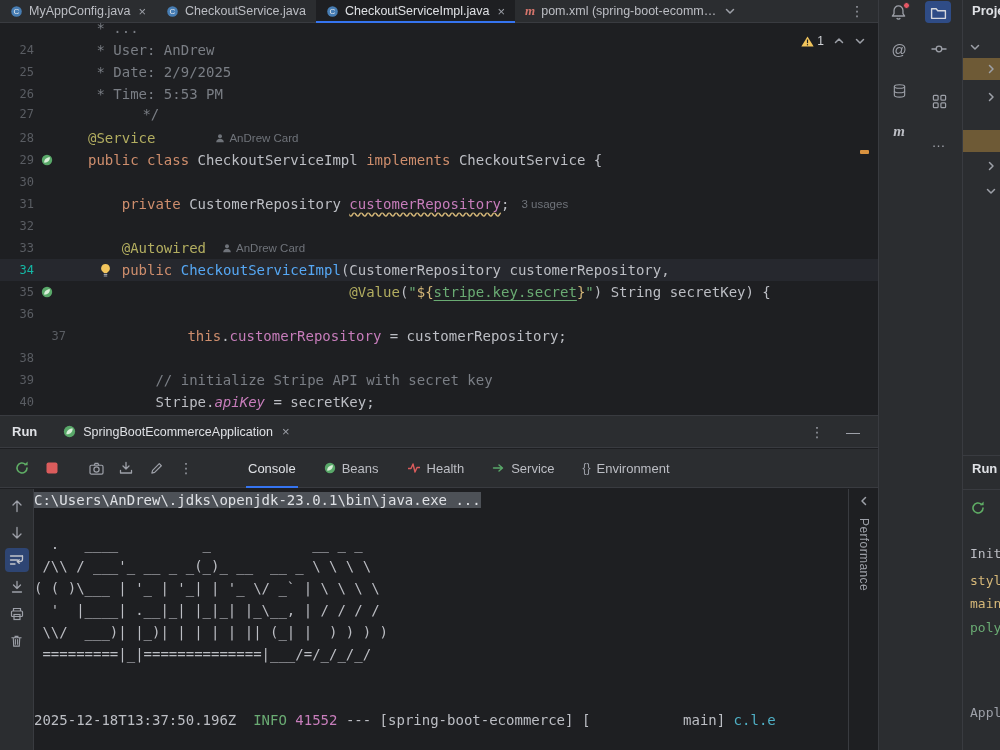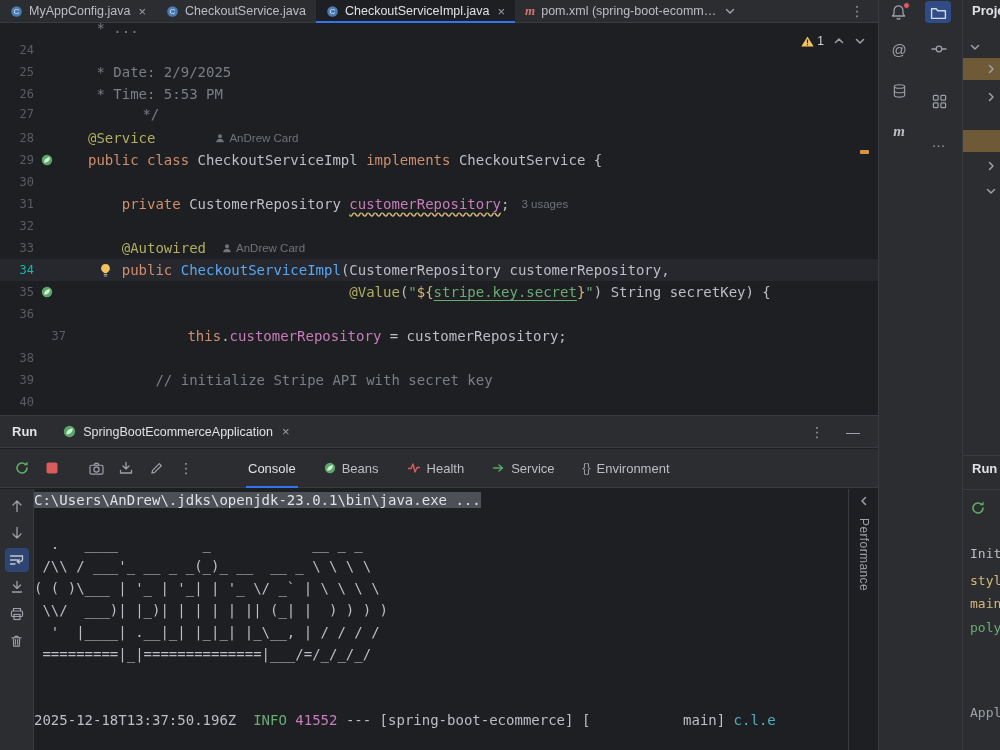--- a/index.html
+++ b/index.html
@@ -158,20 +158,21 @@
     <div class="editor">
       <div id="edlines">
           <div class="erow" style="top: -6px;">
             <span class="lnum"></span>
             <span class="gico"></span>
             <span class="ecode"><span class="c-cmt"> * ...</span></span>
           </div>
           <div class="erow" style="top: 16px;">
             <span class="lnum">24</span>
             <span class="gico"></span>
+            <span class="ecode"><span class="c-cmt"> * User: AnDrew</span></span>
           </div>
           <div class="erow" style="top: 38px;">
             <span class="lnum">25</span>
             <span class="gico"></span>
             <span class="ecode"><span class="c-cmt"> * Date: 2/9/2025</span></span>
           </div>
           <div class="erow" style="top: 60px;">
             <span class="lnum">26</span>
             <span class="gico"></span>
             <span class="ecode"><span class="c-cmt"> * Time: 5:53 PM</span></span>
@@ -260,20 +261,21 @@
             <span class="ecode"></span>
           </div>
           <div class="erow" style="top: 346px;">
             <span class="lnum">39</span>
             <span class="gico"></span>
             <span class="ecode"><span class="c-cmt">        // initialize Stripe API with secret key</span></span>
           </div>
           <div class="erow" style="top: 368px;">
             <span class="lnum">40</span>
             <span class="gico"></span>
+            <span class="ecode"><span class="c-def">        Stripe.</span><span class="c-static">apiKey</span><span class="c-def"> = secretKey;</span></span>
           </div>
         </div>
 
       <div class="inspection">
         <span class="wgrp">
           <svg width="13" height="11" viewBox="0 0 14 12">
               <path d="M7 .5L13.7 11.5H.3z" fill="#f2c55c"></path>
               <rect x="6.35" y="3.8" width="1.3" height="4" fill="#1e1f22"></rect>
               <rect x="6.35" y="8.9" width="1.3" height="1.3" fill="#1e1f22"></rect>
             </svg>
@@ -407,22 +409,22 @@
             </svg>
         </span>
       </div>
       <div class="contxt">
         <div id="conlines">
             <div class="cline"><span class="k-sel">C:\Users\AnDrew\.jdks\openjdk-23.0.1\bin\java.exe ...</span></div>
             <div class="cline"></div>
             <div class="cline"><span class="k-def">  .   ____          _            __ _ _</span></div>
             <div class="cline"><span class="k-def"> /\\ / ___'_ __ _ _(_)_ __  __ _ \ \ \ \</span></div>
             <div class="cline"><span class="k-def">( ( )\___ | '_ | '_| | '_ \/ _` | \ \ \ \</span></div>
+            <div class="cline"><span class="k-def">  '  |____| .__|_| |_|_| |_\__, | / / / /</span></div>
             <div class="cline"><span class="k-def"> \\/  ___)| |_)| | | | | || (_| |  ) ) ) )</span></div>
-            <div class="cline"><span class="k-def">  '  |____| .__|_| |_|_| |_\__, | / / / /</span></div>
             <div class="cline"><span class="k-def"> =========|_|==============|___/=/_/_/_/</span></div>
             <div class="cline"></div>
             <div class="cline"></div>
             <div class="cline"><span class="k-def">2025-12-18T13:37:50.196Z  </span><span class="k-green">INFO</span><span class="k-magenta"> 41552</span><span class="k-def"> --- [spring-boot-ecommerce] [           main] </span><span class="k-cyan">c.l.e</span></div>
           </div>
       </div>
       <div class="perf">
         <span>
           <svg width="12" height="12" viewBox="0 0 12 12" fill="none" stroke="#9da0a8" stroke-width="1.5" stroke-linecap="round" stroke-linejoin="round">
               <path d="M7.5 2.5L4 6l3.5 3.5"></path>

